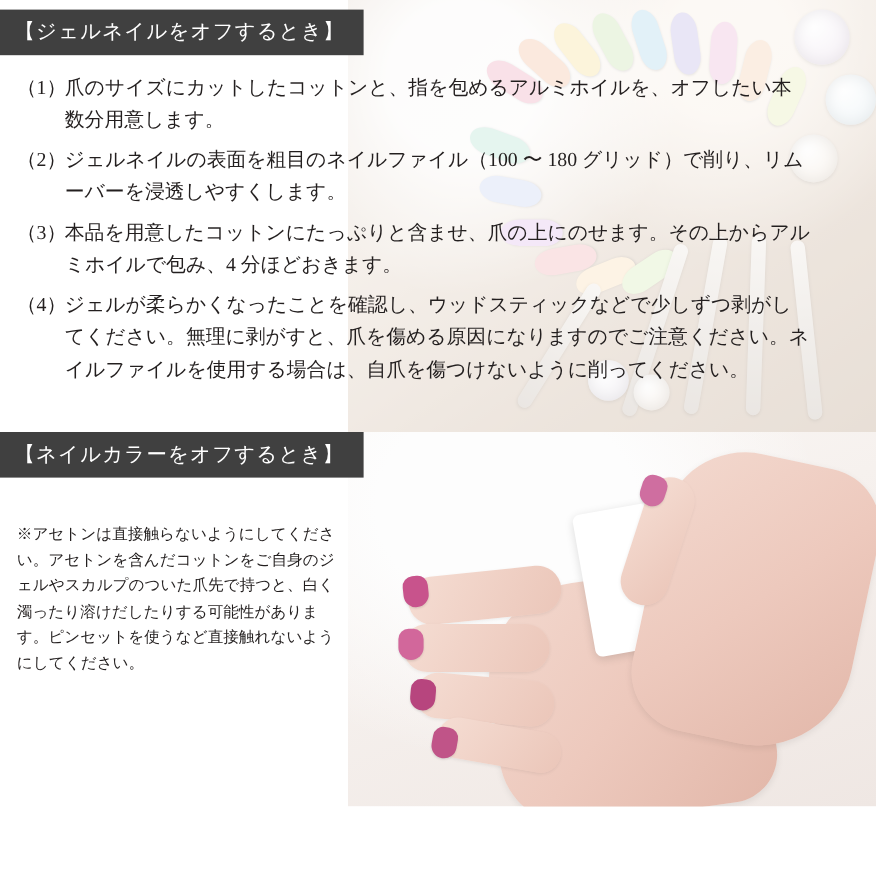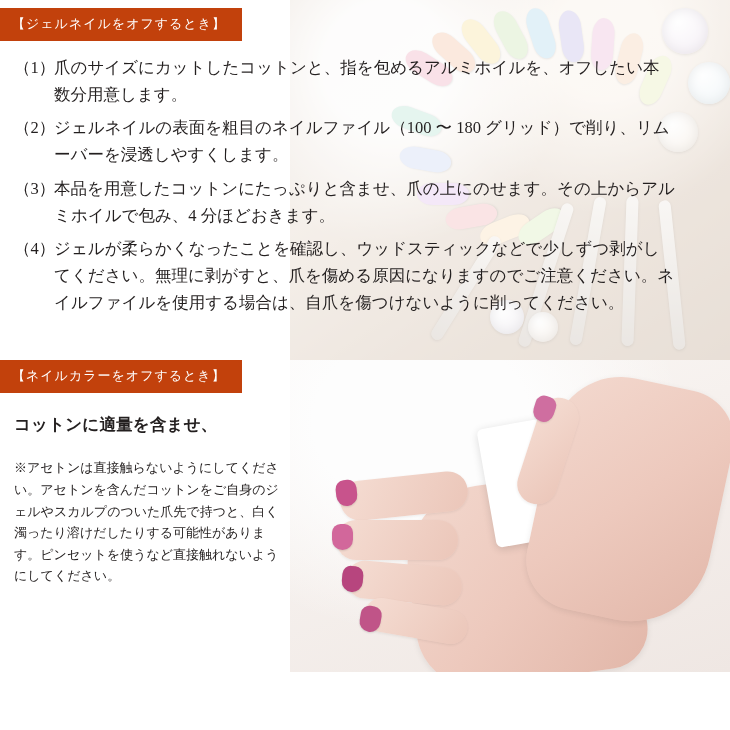--- a/index.html
+++ b/index.html
@@ -56,23 +56,23 @@
     box-shadow:0 1px 3px rgba(0,0,0,.2);
   }
   .jar{
     position:absolute;
     border-radius:50%;
     box-shadow:inset 0 0 12px rgba(0,0,0,.15),0 1px 3px rgba(0,0,0,.18);
   }
 
   .label-bar{
     display:inline-block;
-    background:#c2410c;
+    background:#404040;
     color:#fff;
-    font-size:13px;
+    font-size:17px;
     letter-spacing:1px;
     padding:7px 16px 8px 12px;
     position:relative;
     z-index:5;
   }
   .label-bar.one{margin-top:8px;}
 
   .steps{
     position:relative;
     z-index:5;
@@ -246,21 +246,20 @@
 
       <div class="cotton" style="left:196px;top:60px;width:104px;height:120px;transform:rotate(-10deg);"></div>
       <div class="hand" style="left:250px;top:20px;width:180px;height:240px;border-radius:70px 50px 80px 50px;transform:rotate(12deg);"></div>
       <div class="finger" style="left:238px;top:36px;width:40px;height:110px;border-radius:22px;transform:rotate(18deg);"></div>
       <div class="nail" style="left:244px;top:36px;background:#cf6ea0;transform:rotate(18deg);"></div>
     </div>
 
     <div class="label-bar">【ネイルカラーをオフするとき】</div>
 
     <div class="lead">
-      <div>コットンに適量を含ませ、</div>
     </div>
 
     <div class="small-notes">
       <div class="small-note">※アセトンは直接触らないようにしてください。アセトンを含んだコットンをご自身のジェルやスカルプのついた爪先で持つと、白く濁ったり溶けだしたりする可能性があります。ピンセットを使うなど直接触れないようにしてください。</div>
     </div>
   </div>
 
 </div>
 
 </body></html>

